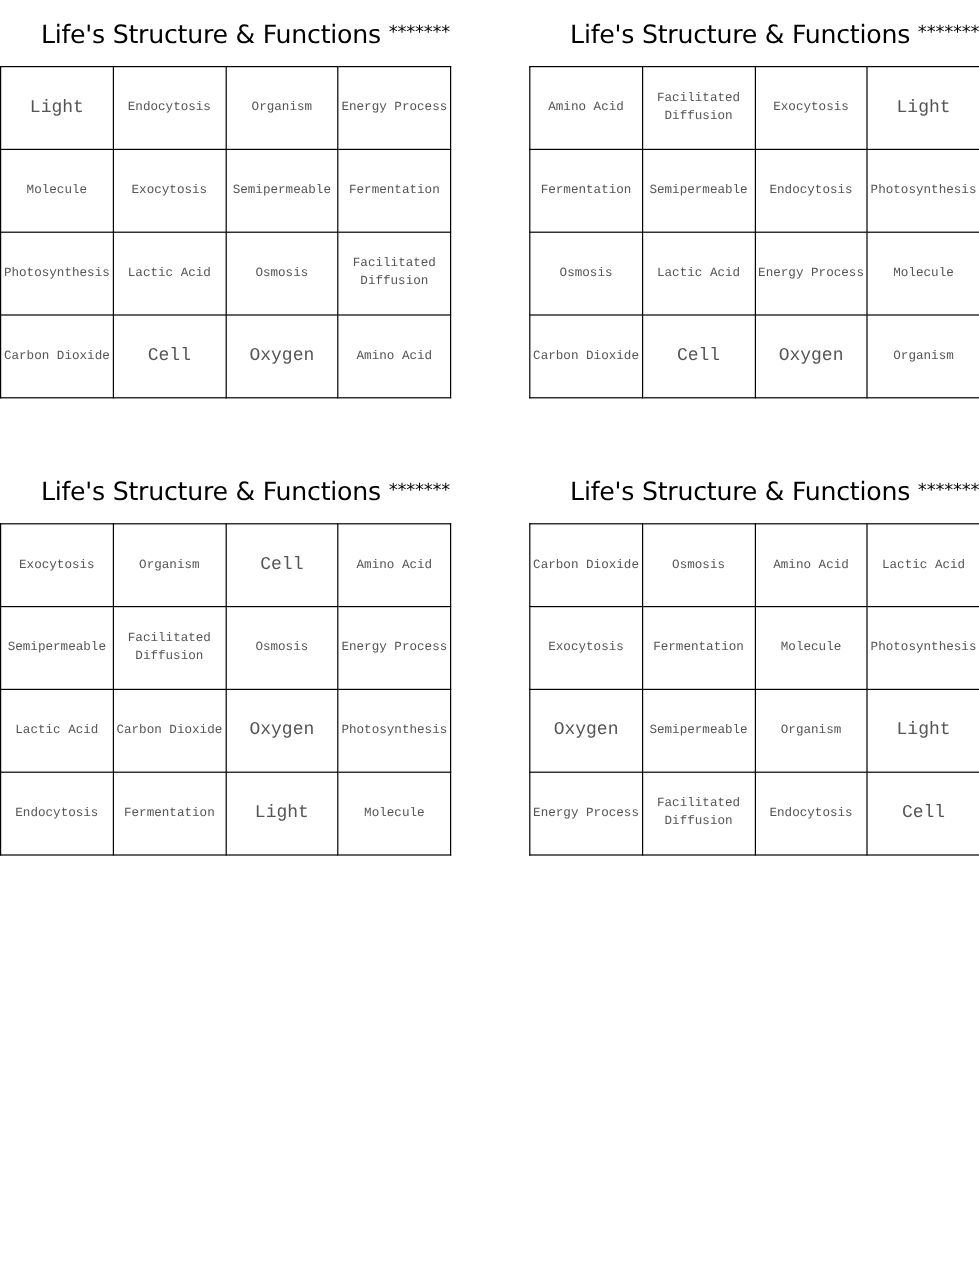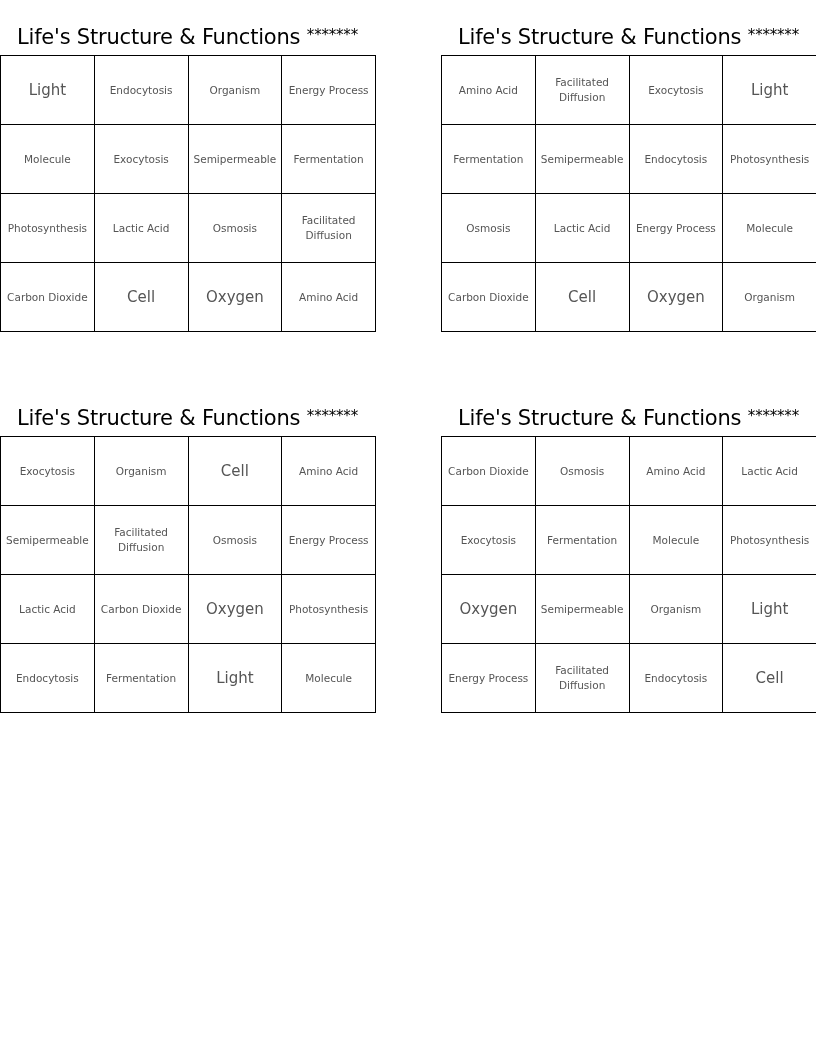--- a/index.html
+++ b/index.html
@@ -13,35 +13,36 @@
       position: relative;
       overflow: hidden;
       font-family: "DejaVu Sans", sans-serif;
     }
     .card {
       position: absolute;
       width: 375px;
     }
     .card-title {
       height: 55px;
-      line-height: 70px;
-      text-align: center;
+      line-height: 55px;
+      text-align: right;
       font-size: 21px;
       color: #000;
       white-space: nowrap;
       letter-spacing: -0.2px;
     }
     .card-title .stars {
       font-size: 15px;
       vertical-align: 4px;
     }
     table.grid {
       border-collapse: collapse;
       table-layout: fixed;
       width: 375px;
+      font-family: Liberation Mono, monospace;
     }
     table.grid td {
       border: 1.5px solid #000;
       width: 93.75px;
       height: 69px;
       padding: 0 2px;
       text-align: center;
       vertical-align: middle;
       color: #555;
       font-size: 10.5px;

